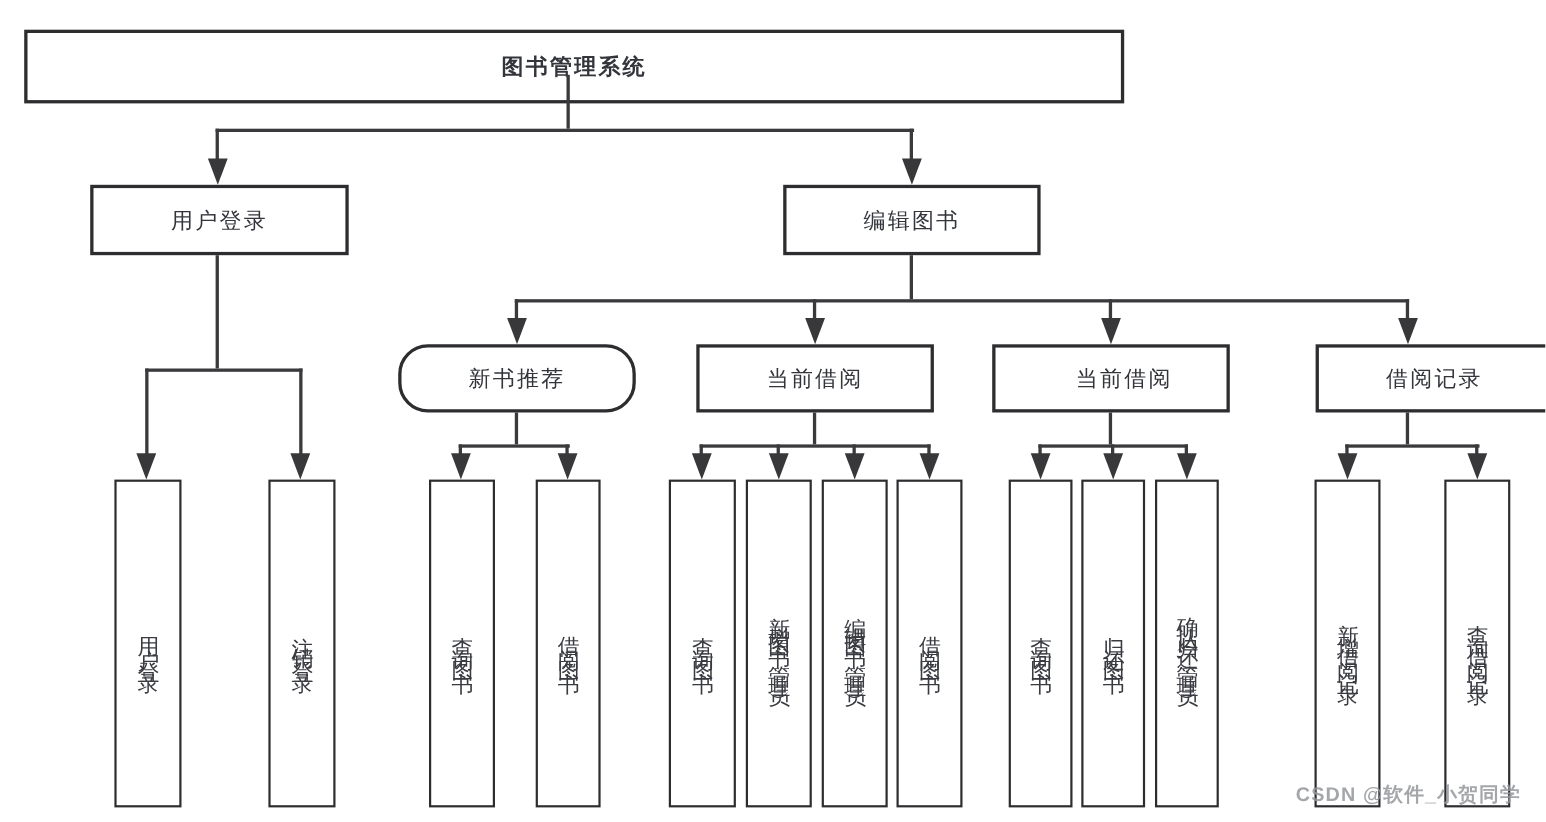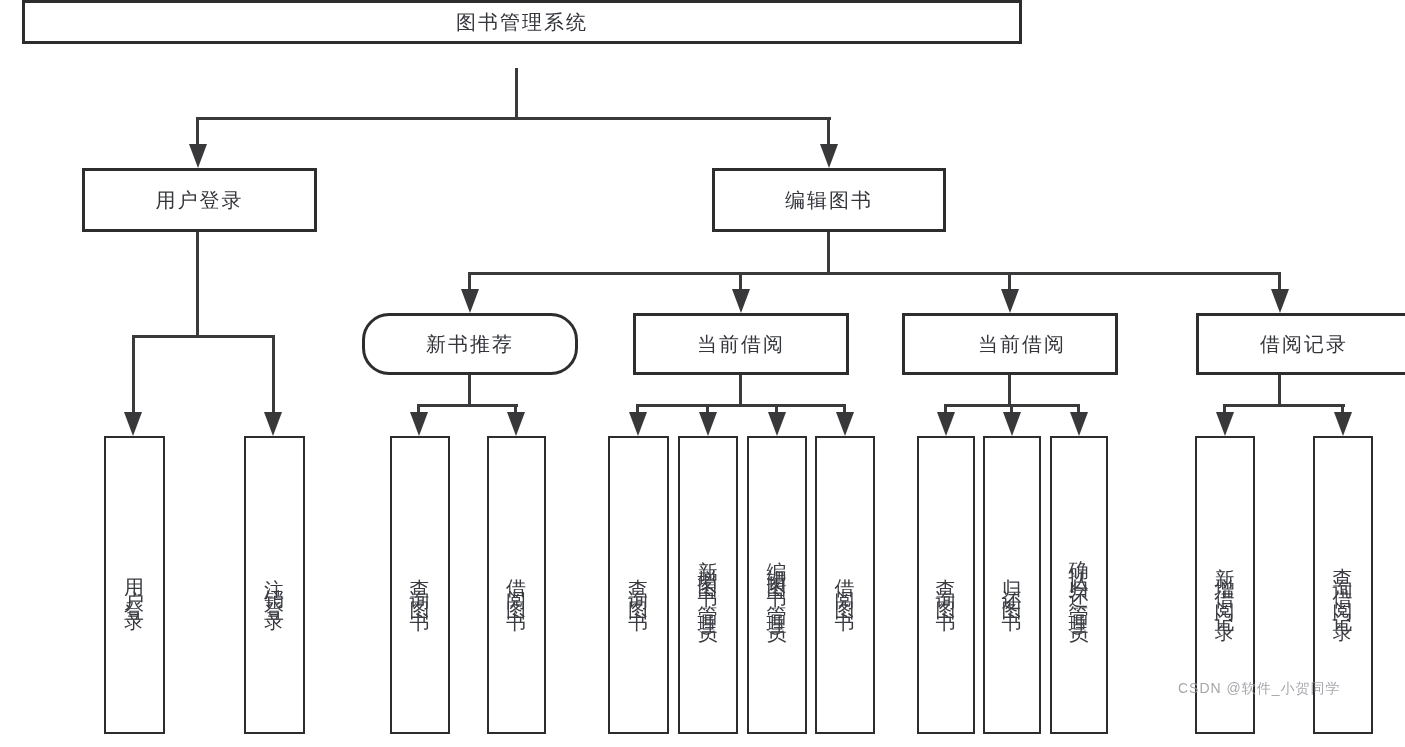--- a/index.html
+++ b/index.html
@@ -51,34 +51,35 @@
     position: absolute;
     width: 0;
     height: 0;
     border-left: 9px solid transparent;
     border-right: 9px solid transparent;
     border-top: 24px solid #38383b;
   }
   .watermark {
     position: absolute;
     left: 1178px;
-    top: 680px;
-    font-size: 14px;
+    top: 710px;
+    font-size: 18px;
     letter-spacing: 1px;
     color: rgba(148, 150, 155, 0.85);
     white-space: nowrap;
     z-index: 10;
+    font-weight: bold;
   }
 </style>
 </head>
 <body>
 
 <div id="canvas">
 
-  <div class="box" style="left:22px; top:0; width:1000px; height:44px;">图书管理系统</div>
+  <div class="box" style="left:22px; top:27px; width:1000px; height:67px;font-weight:bold;">图书管理系统</div>
 
   <div class="vl" style="left:515px; top:68px; height:49px;"></div>
   <div class="hl" style="left:196px; top:117px; width:635px;"></div>
   <div class="vl" style="left:196px; top:117px; height:33px;"></div>
   <div class="arrow" style="left:189px; top:144px;"></div>
   <div class="vl" style="left:827px; top:117px; height:33px;"></div>
   <div class="arrow" style="left:820px; top:144px;"></div>
 
   <div class="box" style="left:82px; top:168px; width:235px; height:64px;">用户登录</div>
   <div class="box" style="left:712px; top:168px; width:234px; height:64px;">编辑图书</div>

